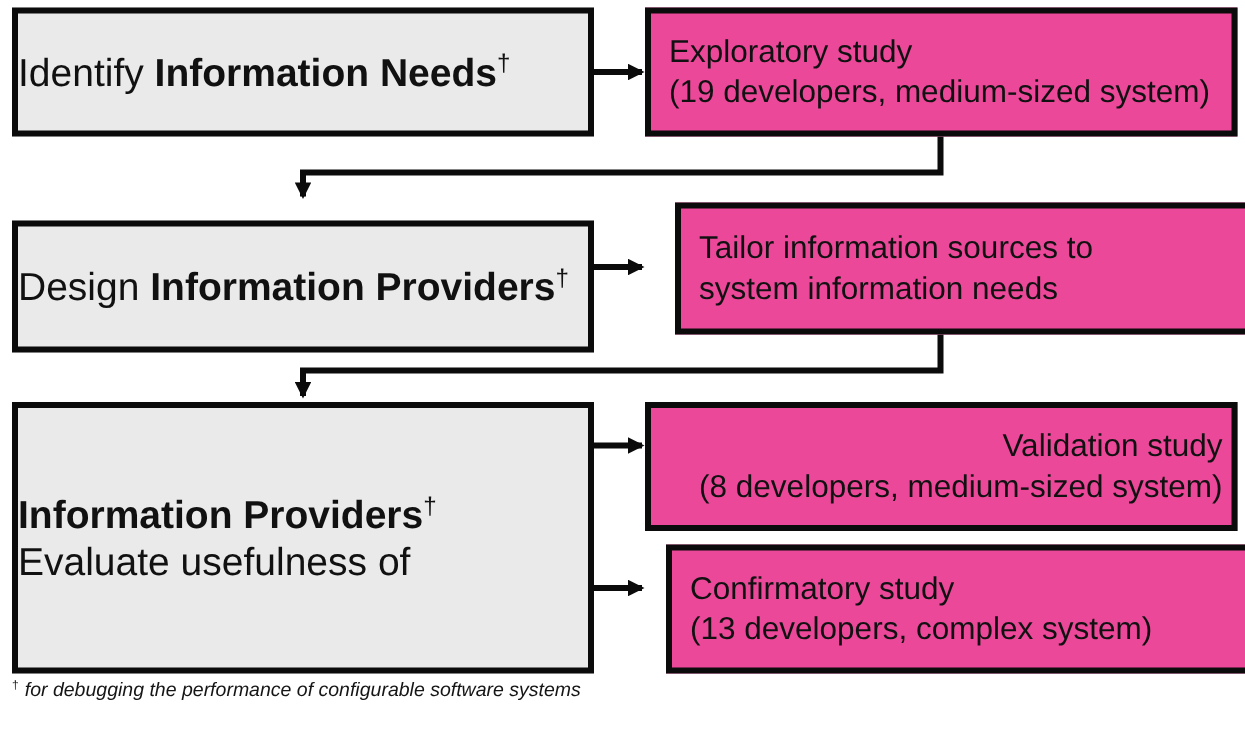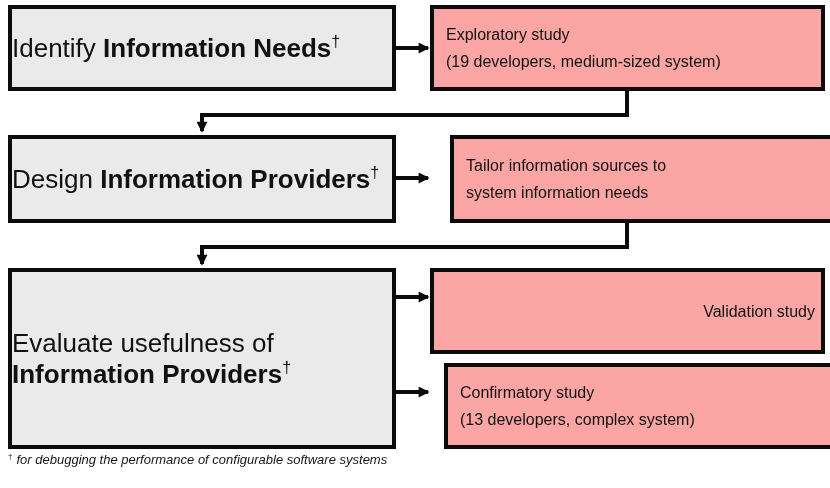--- a/index.html
+++ b/index.html
@@ -31,24 +31,24 @@
     justify-content: center;
   }
   .box.left {
     background: #eaeaea;
     padding-left: 0;
     padding-right: 8px;
     font-size: 26px;
     line-height: 31px;
   }
   .box.right {
-    background: #fca5a5;
+    background: #ec4899;
     padding-left: 12px;
     padding-right: 6px;
-    font-size: 16px;
+    font-size: 21px;
     line-height: 27px;
   }
   .box b { font-weight: bold; }
   sup.dagger {
     font-size: 0.62em;
     vertical-align: super;
     line-height: 0;
     font-weight: normal;
   }
   .footnote {
@@ -60,21 +60,21 @@
     color: #151515;
     white-space: nowrap;
   }
   .footnote sup.dagger {
     font-style: normal;
     margin-right: 4px;
   }
   
   #box-l1 { left: 8px;   top: 5px;   width: 388px; height: 86px; }
   #box-r1 { left: 430px; top: 5px;   width: 395px; height: 86px; }
-  #box-l2 { left: 8px;   top: 135px; width: 388px; height: 88px; }
+  #box-l2 { left: 8px;   top: 147px; width: 388px; height: 88px; }
   #box-r2 { left: 450px; top: 135px; width: 466px; height: 88px; }
   #box-l3 { left: 8px;   top: 268px; width: 388px; height: 181px; }
   #box-r3 { left: 430px; top: 268px; width: 395px; height: 86px; align-items: flex-end; }
   #box-r4 { left: 444px; top: 363px; width: 429px; height: 86px; }
 </style>
 </head>
 <body>
 
 <div class="stage">
 
@@ -104,26 +104,27 @@
   <div class="box left" id="box-l2">
     <div><span>Design </span><b>Information Providers</b><sup class="dagger">†</sup></div>
   </div>
 
   <div class="box right" id="box-r2">
     <div>Tailor information sources to</div>
     <div>system information needs</div>
   </div>
 
   <div class="box left" id="box-l3">
+    <div><b>Information Providers</b><sup class="dagger">†</sup></div>
     <div>Evaluate usefulness of</div>
-    <div><b>Information Providers</b><sup class="dagger">†</sup></div>
   </div>
 
   <div class="box right" id="box-r3">
     <div>Validation study</div>
+    <div>(8 developers, medium-sized system)</div>
   </div>
 
   <div class="box right" id="box-r4">
     <div>Confirmatory study</div>
     <div>(13 developers, complex system)</div>
   </div>
 
   <div class="footnote"><sup class="dagger">†</sup><span>for debugging the performance of configurable software systems</span></div>
 
 </div>

